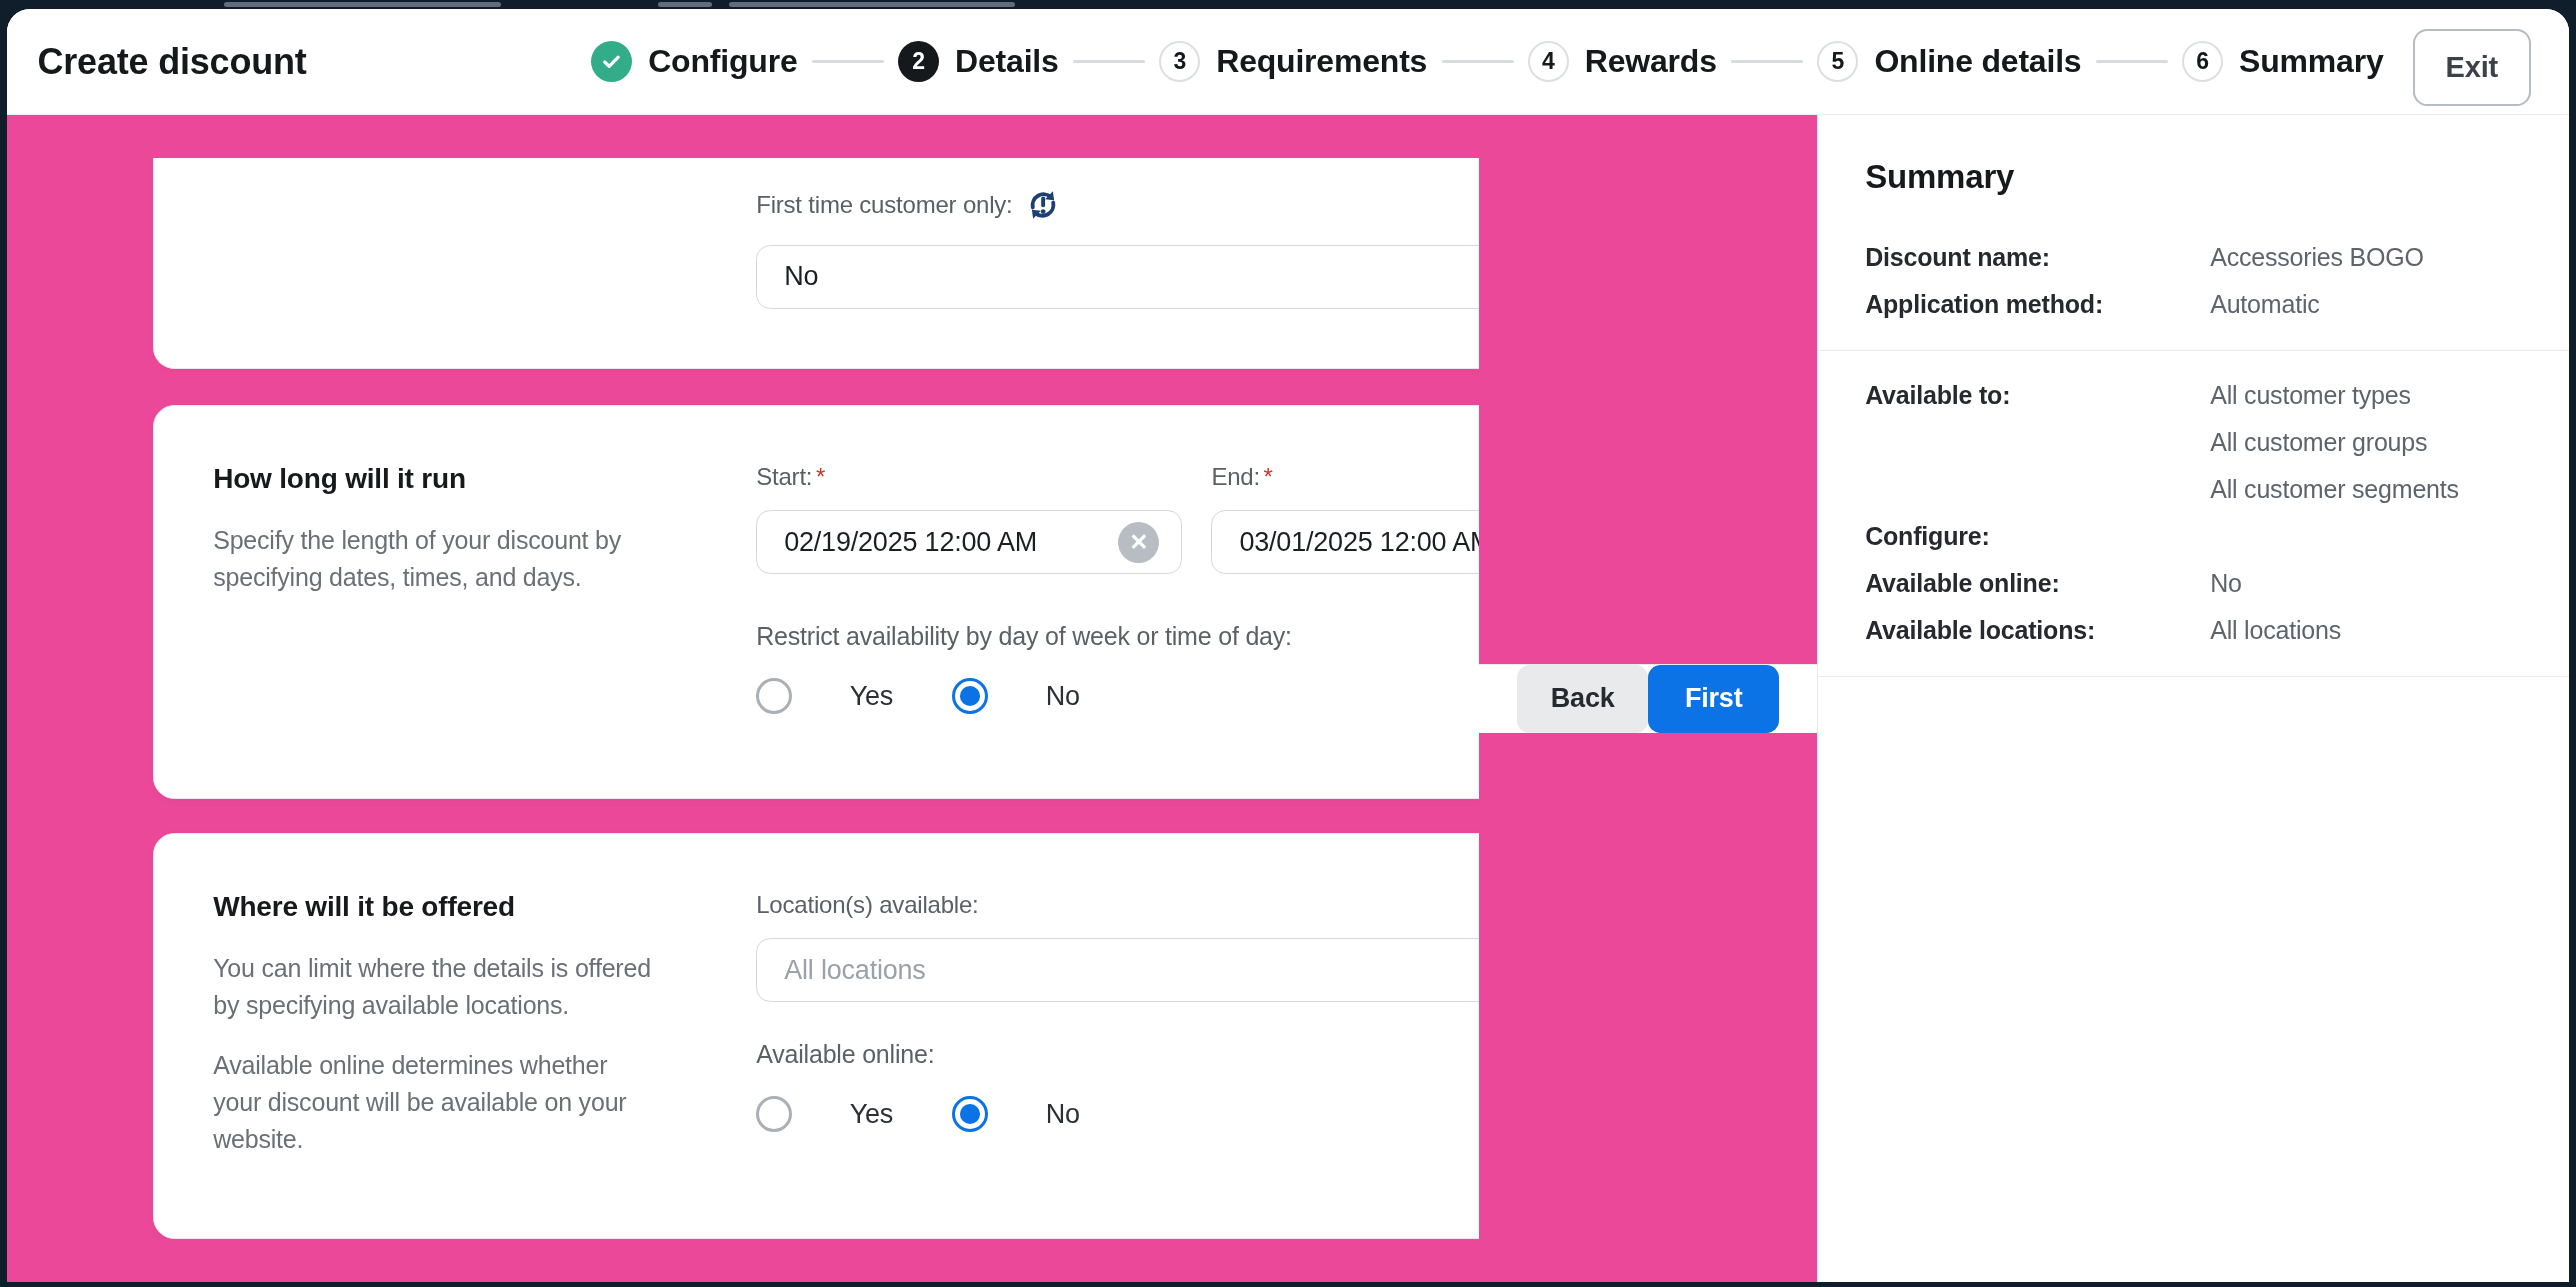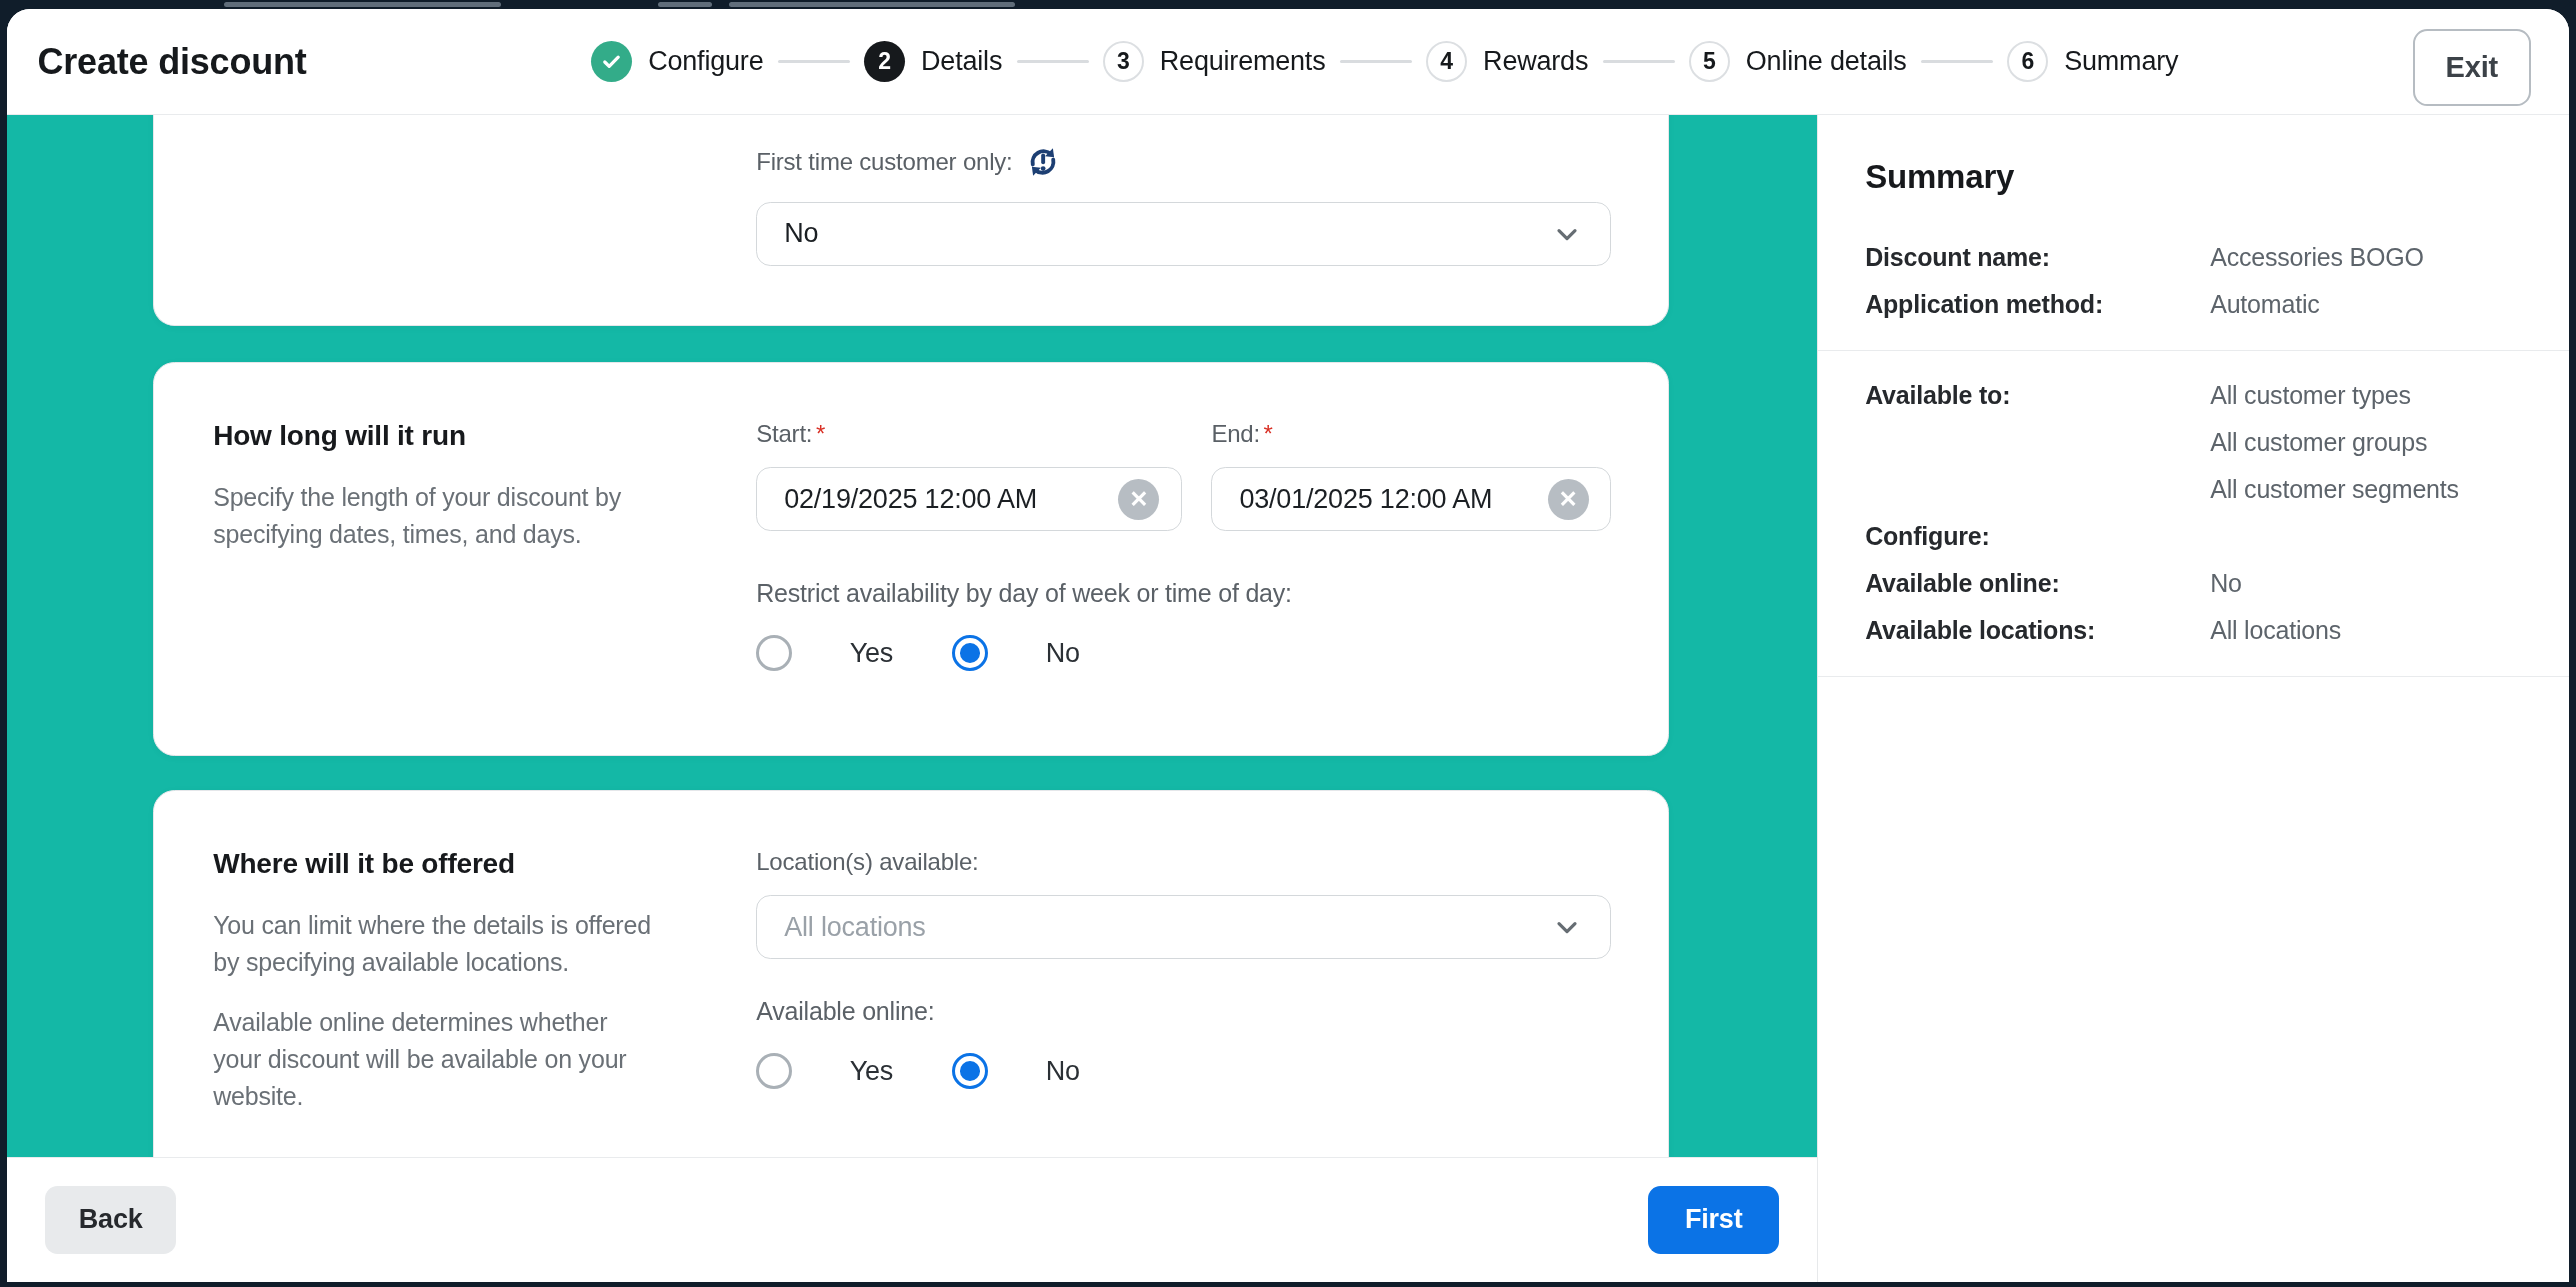--- a/index.html
+++ b/index.html
@@ -19,29 +19,29 @@
   .hdr { position:relative; height:106px; flex:0 0 106px; background:#fff; border-bottom:1.8px solid #e9ebed;
          display:flex; align-items:center; padding:0 16px; z-index:3; }
   .hdr h1 { font-size:36px; font-weight:700; color:#16191c; margin-left:14.3px; }
   .stepper { position:absolute; left:584px; top:0; height:100%; display:flex; align-items:center; }
   .step { display:flex; align-items:center; }
   .step .circ { width:41px; height:41px; border-radius:50%; display:flex; align-items:center; justify-content:center;
                 font-size:23px; font-weight:700; flex:0 0 41px; }
   .circ.done { background:#33ac89; }
   .circ.current { background:#16191c; color:#fff; }
   .circ.todo { background:#fff; border:2.7px solid #dcdfe2; color:#16191c; }
-  .step .slabel { margin-left:16px; font-size:27px; font-weight:400; color:#16191c; white-space:nowrap; }
+  .step .slabel { margin-left:16px; font-size:32px; font-weight:700; color:#16191c; white-space:nowrap; }
   .conn { width:72px; height:2.7px; background:#d9dcdf; margin:0 14.3px; border-radius:1.8px; }
   .exit-btn { position:absolute; right:38px; top:19.7px; width:118px; height:77px; background:#fff;
               border:2.7px solid #b6bcc2; border-radius:14.3px; font-size:29px; font-weight:700; color:#3c4248;
               cursor:pointer; font-family:inherit; letter-spacing:-0.2px; }
 
   
   .bodywrap { flex:1; display:flex; min-height:0; }
-  .main { width:1810px; flex:0 0 1810px; background:#14b8a6; display:flex; flex-direction:column; min-height:0; }
+  .main { width:1810px; flex:0 0 1810px; background:#ec4899; display:flex; flex-direction:row; min-height:0;align-items:center; }
   .content { flex:1; overflow:hidden; position:relative; }
 
   .card { width:1516px; margin-left:146px; background:#fff; border:1.8px solid #e5e7ea; border-radius:21.5px;
           box-shadow:0 1.8px 7.2px rgba(20,30,40,.04); display:flex; padding:57px 59px; }
   .card .lcol { width:483px; flex:0 0 483px; }
   .card .rcol { margin-left:60px; width:855px; flex:0 0 855px; }
   .card h2 { font-size:28px; font-weight:700; color:#17191c; margin-bottom:27px; }
   .card p { font-size:25px; color:#6a7076; line-height:1.48; margin-bottom:23px; width:448px; }
 
   .card.clipped { margin-top:-41px; border-top:none; border-radius:0 0 21.5px 21.5px; padding-top:70px; padding-bottom:59px; }

